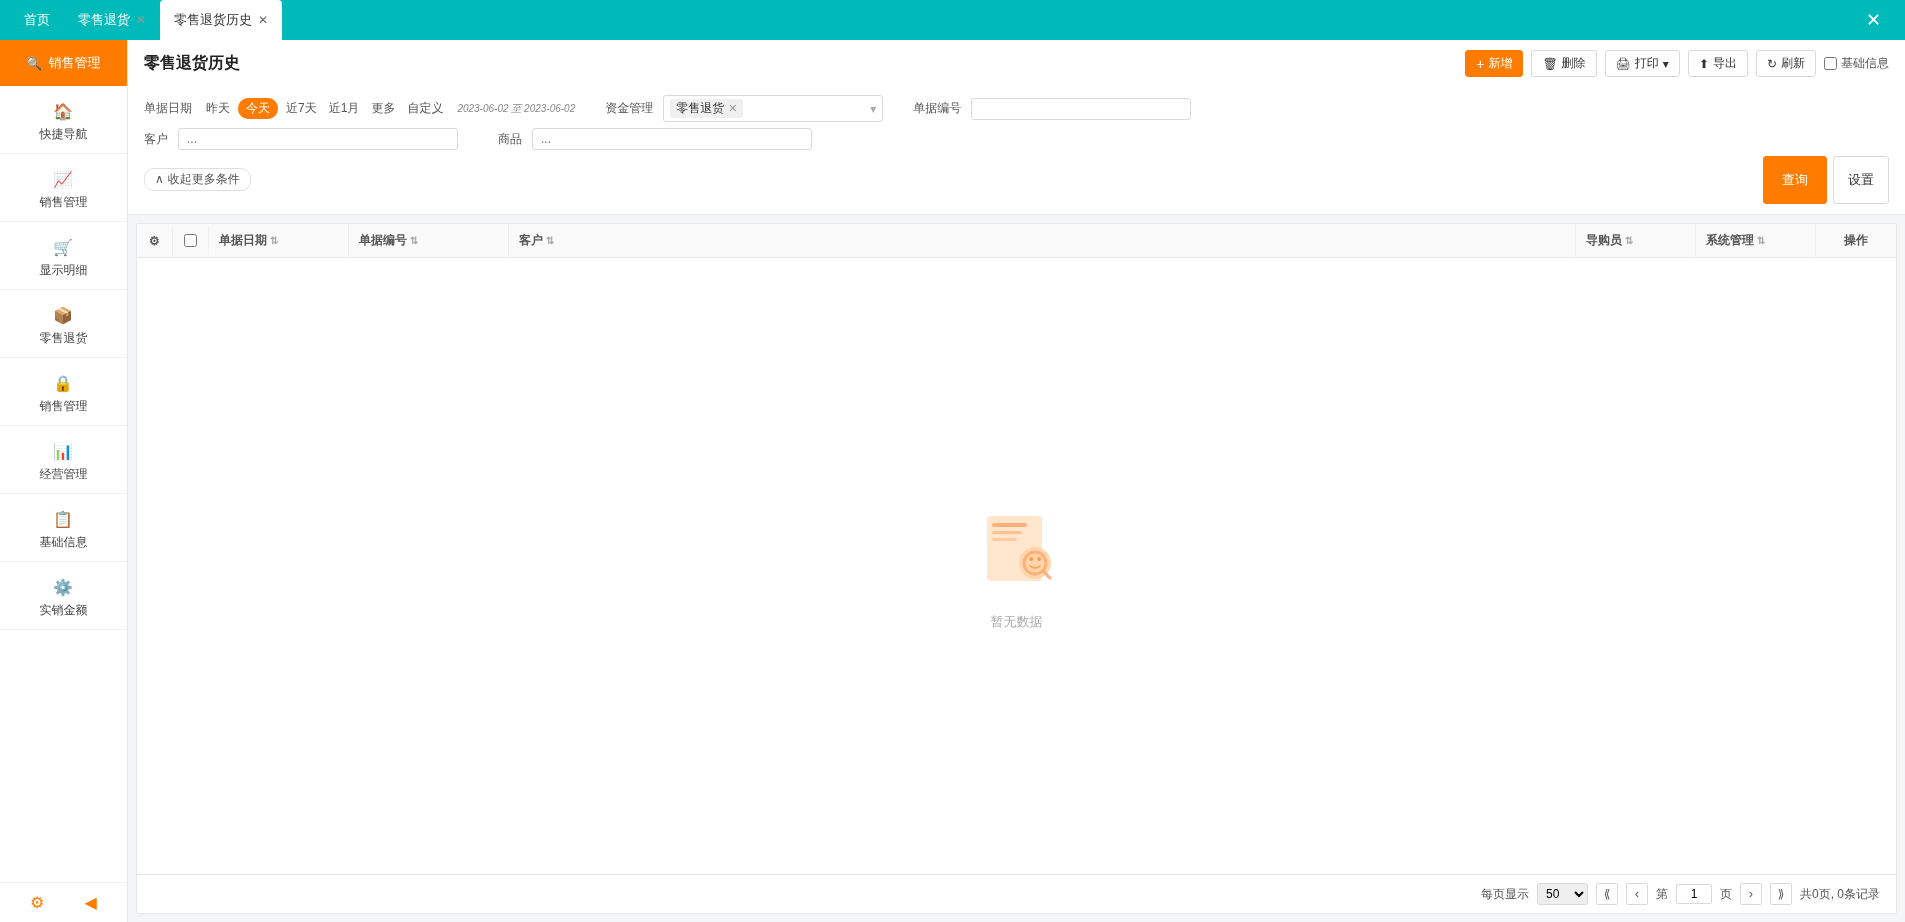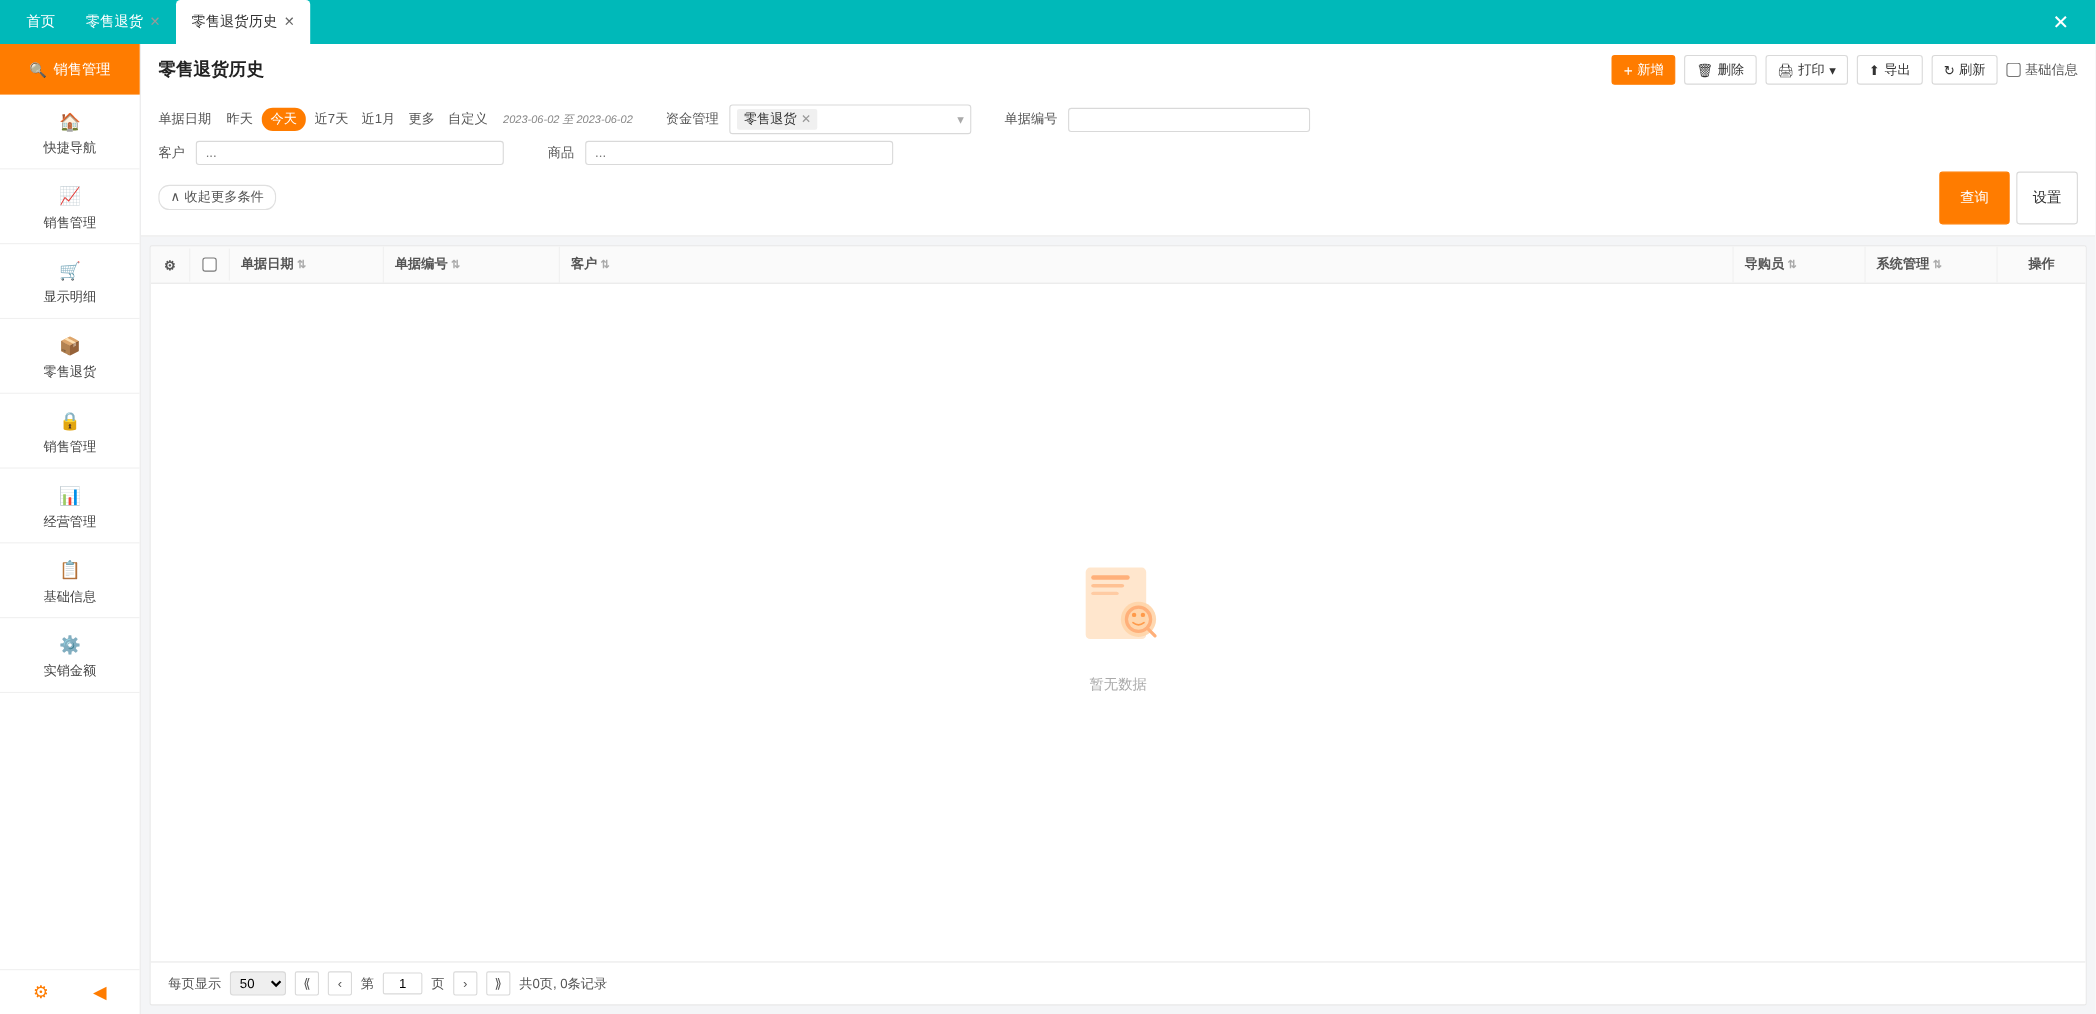--- a/index.html
+++ b/index.html
@@ -316,20 +316,21 @@
     }
     .empty-text {
       font-size: 13px;
       color: #aaa;
     }
 
     
     .pagination {
       display: flex;
       align-items: center;
+      justify-content: flex-end;
       padding: 8px 16px;
       border-top: 1px solid #e8e8e8;
       font-size: 12px;
       color: #555;
       gap: 8px;
       background: #fff;
     }
     .pagination select {
       border: 1px solid #d9d9d9;
       border-radius: 3px;

